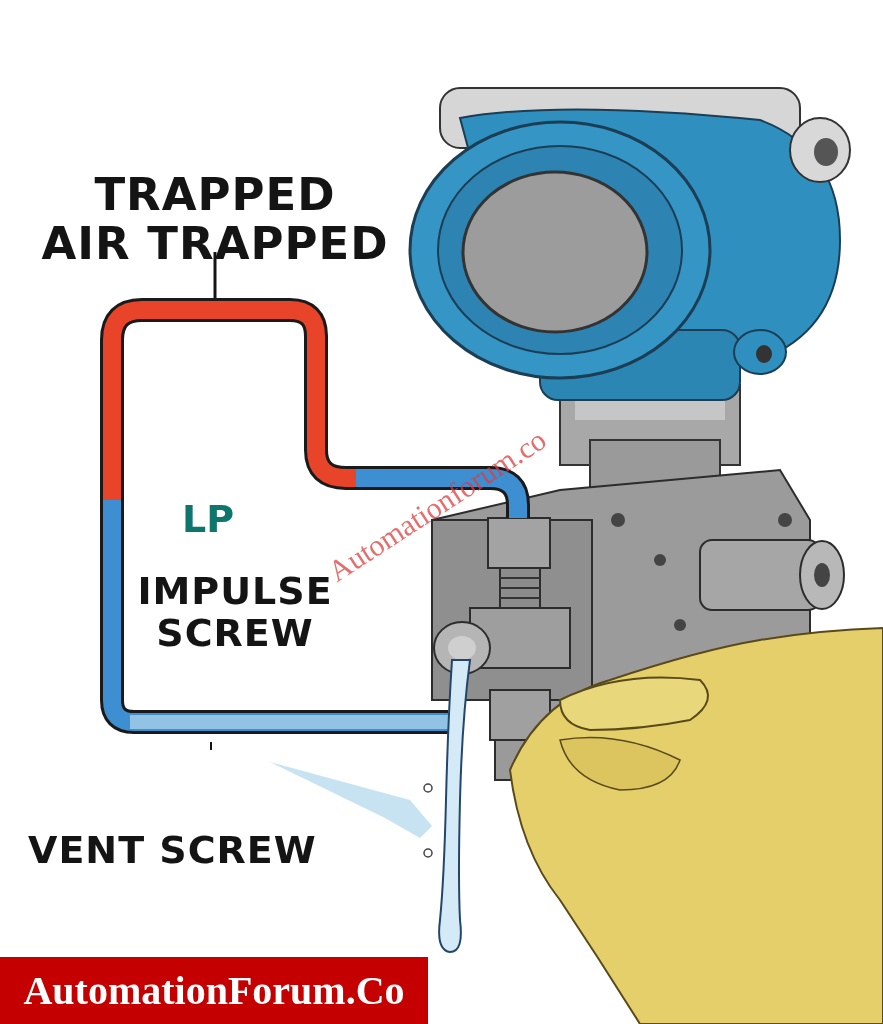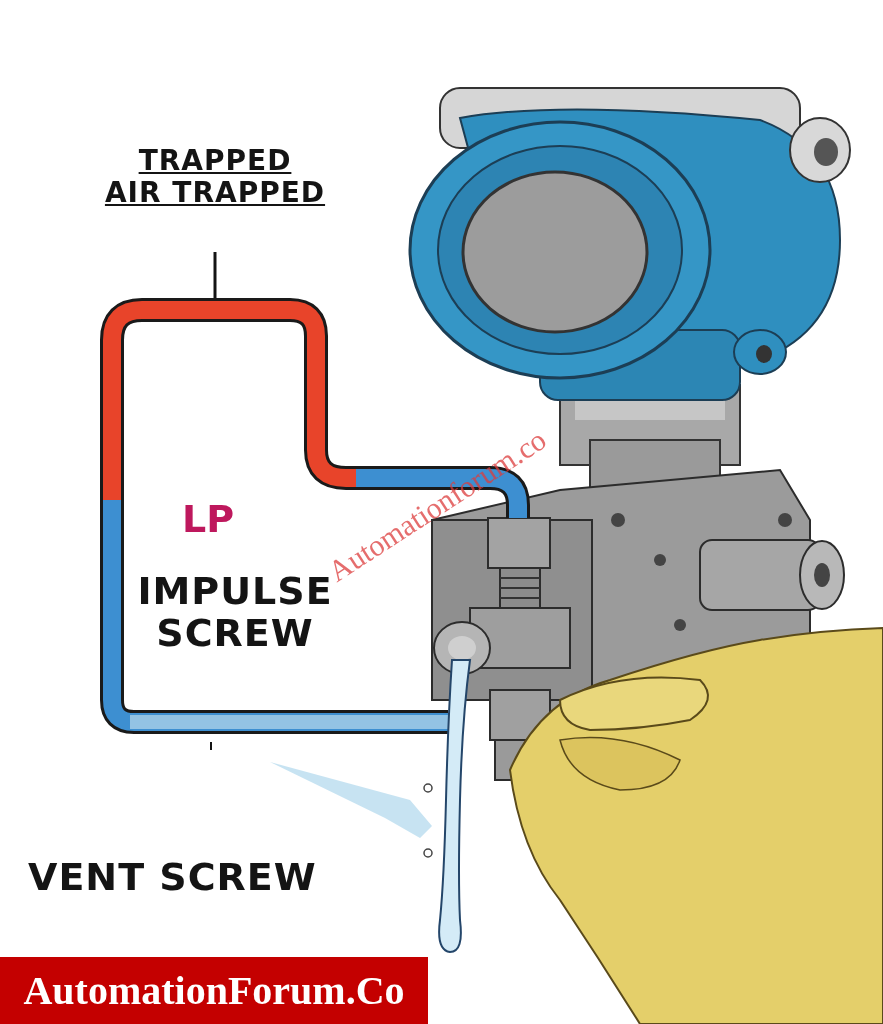--- a/index.html
+++ b/index.html
@@ -1,23 +1,23 @@
 <!DOCTYPE html>
 <html><head>
 <meta charset="utf-8">
 <style>
   html, body { margin:0; padding:0; background:#ffffff; }
   .canvas { position:relative; width:883px; height:1024px; overflow:hidden; background:#ffffff; font-family:"DejaVu Sans", sans-serif; }
   .label { position:absolute; font-family:"DejaVu Sans", sans-serif; font-weight:bold; color:#141414; text-align:center; line-height:1; letter-spacing:1px; }
-  .trapped { left:40px; top:147px; width:350px; font-size:28px;text-decoration:underline; }
+  .trapped { left:40px; top:172px; width:350px; font-size:45px; }
   .trapped div { margin-bottom:4px; }
-  .lp { position:absolute; left:182px; top:497px; font-size:38px; font-weight:bold; color:#be185d; font-family:"DejaVu Sans", sans-serif; }
+  .lp { position:absolute; left:182px; top:497px; font-size:38px; font-weight:bold; color:#0f766e; font-family:"DejaVu Sans", sans-serif; }
   .impulse { left:125px; top:572px; width:220px; font-size:38px; }
   .impulse div { margin-bottom:4px; }
-  .vent { position:absolute; left:28px; top:828px; font-size:38px; font-weight:bold; color:#141414; font-family:"DejaVu Sans", sans-serif; letter-spacing:1px;margin-top:27px; }
+  .vent { position:absolute; left:28px; top:828px; font-size:38px; font-weight:bold; color:#141414; font-family:"DejaVu Sans", sans-serif; letter-spacing:1px; }
   .brand { position:absolute; left:0; top:957px; width:428px; height:67px; background:#c40000; display:flex; align-items:center; justify-content:center; }
   .brand span { color:#ffffff; font-family:"Liberation Serif", serif; font-weight:bold; font-size:40px; }
   .watermark { position:absolute; left:322px; top:560px; transform:rotate(-33deg); transform-origin:left top; color:rgba(220,60,60,0.75); font-family:"Liberation Serif", serif; font-size:30px; white-space:nowrap; }
   svg { position:absolute; left:0; top:0; }
 </style>
 </head>
 <body>
 
 <div class="canvas">
 

